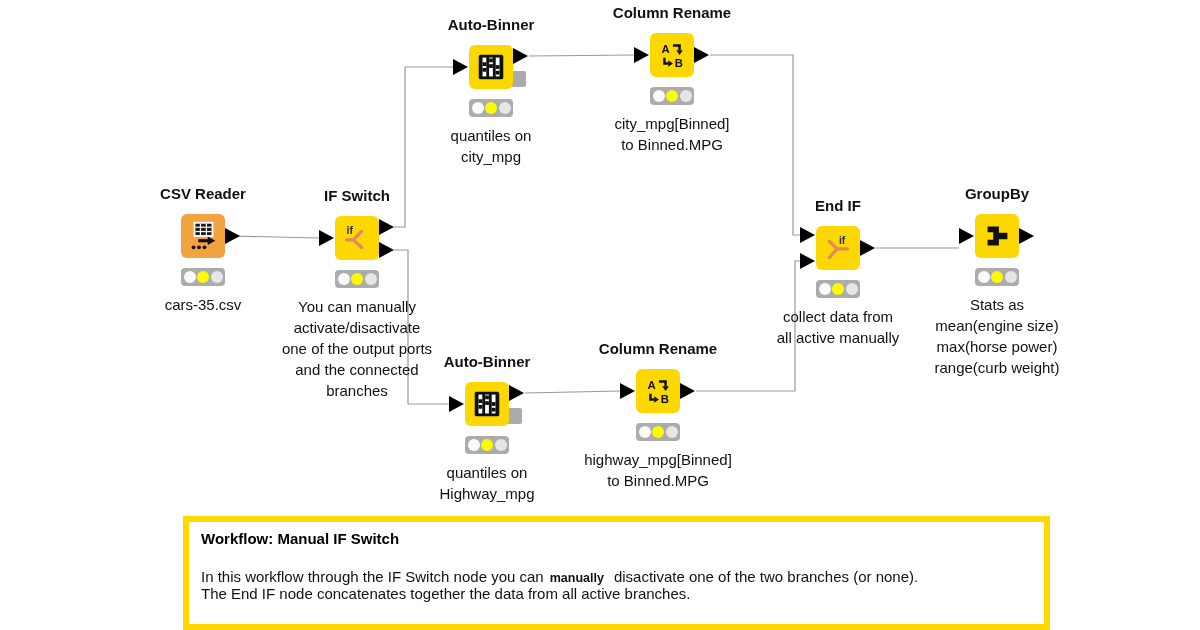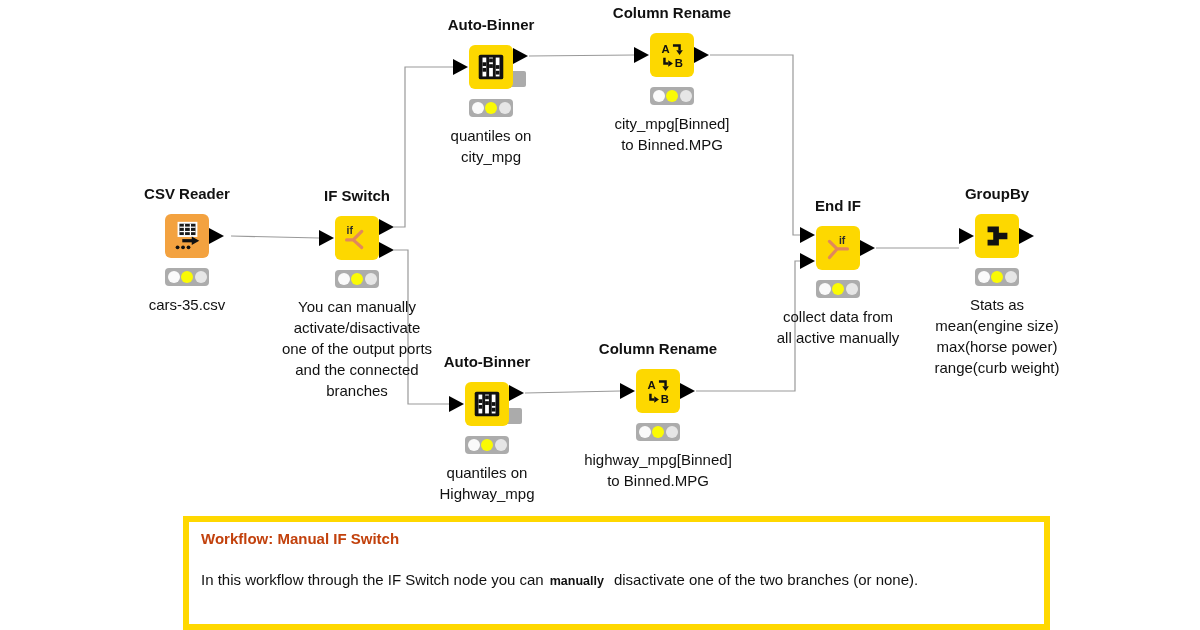--- a/index.html
+++ b/index.html
@@ -27,43 +27,43 @@
 
   .port { position:absolute; width:0; height:0; border-top:8px solid transparent;
         border-bottom:8px solid transparent; border-left:15px solid #000; z-index:2; }
   .port.in  { left:-16px; }
   .port.out { left:44px; }
   .port-square { position:absolute; left:40px; top:26px; width:17px; height:16px;
         background:#ABABAB; border-radius:2px; z-index:1; }
 
   .annotation { position:absolute; left:183px; top:516px; width:867px; height:114px;
         background:#ffffff; border:6px solid #FFD800; padding:8px 12px; z-index:2; }
-  .annotation-title { color:#c2410c; font-weight:bold; font-size:15px; }
-  .annotation-body { margin-top:22px; font-size:15px; line-height:21px; color:#111; }
+  .annotation-title { color:#000000; font-weight:bold; font-size:15px; }
+  .annotation-body { margin-top:22px; font-size:15px; line-height:16px; color:#111; }
   .bold-small { font-weight:bold; font-size:12.5px; margin-left:6px; margin-right:10px; }
 
   svg text { font-family:"Liberation Sans", sans-serif; }
 </style>
 </head>
 <body>
 
 <div id="canvas">
 
   <svg id="wires" width="1200" height="630">
     <polyline points="231,236 319,238" fill="none" stroke="#999999" stroke-width="1.2"></polyline>
     <polyline points="394,227 405,227 405,67 453,67" fill="none" stroke="#999999" stroke-width="1.2"></polyline>
     <polyline points="394,250 408,250 408,404 449,404" fill="none" stroke="#999999" stroke-width="1.2"></polyline>
     <polyline points="529,56 634,55" fill="none" stroke="#999999" stroke-width="1.2"></polyline>
     <polyline points="525,393 620,391" fill="none" stroke="#999999" stroke-width="1.2"></polyline>
     <polyline points="710,55 793,55 793,235 800,235" fill="none" stroke="#999999" stroke-width="1.2"></polyline>
     <polyline points="696,391 795,391 795,261 800,261" fill="none" stroke="#999999" stroke-width="1.2"></polyline>
     <polyline points="876,248 959,248" fill="none" stroke="#999999" stroke-width="1.2"></polyline>
   </svg>
 
-  <div class="node orange" style="left:165px; top:214px;">
+  <div class="node orange" style="left:181px; top:214px;">
     <div class="node-title">CSV Reader</div>
     <div class="port out" style="top:14px;"></div>
     <div class="sq">
       <svg width="34" height="34" viewBox="0 0 36 36">
         <rect x="9" y="4" width="19" height="14" fill="#1a1a1a" stroke="#ffffff" stroke-width="2"></rect>
         <line x1="15.3" y1="5" x2="15.3" y2="17" stroke="#ffffff" stroke-width="1.3"></line>
         <line x1="21.6" y1="5" x2="21.6" y2="17" stroke="#ffffff" stroke-width="1.3"></line>
         <line x1="10" y1="8.7" x2="27" y2="8.7" stroke="#ffffff" stroke-width="1.3"></line>
         <line x1="10" y1="13.3" x2="27" y2="13.3" stroke="#ffffff" stroke-width="1.3"></line>
         <path d="M13 23 H24" stroke="#111" stroke-width="3.4" fill="none"></path>
@@ -243,16 +243,17 @@
     <div class="comment">Stats as
 mean(engine size)
 max(horse power)
 range(curb weight)</div>
   </div>
 
   <div class="annotation">
     <div class="annotation-title">Workflow: Manual IF Switch</div>
     <div class="annotation-body">
       <div><span>In this workflow through the IF Switch node you can</span><span class="bold-small">manually</span><span>disactivate one of the two branches (or none).</span></div>
+      <div>The End IF node concatenates together the data from all active branches.</div>
     </div>
   </div>
 
 </div>
 
 </body></html>

